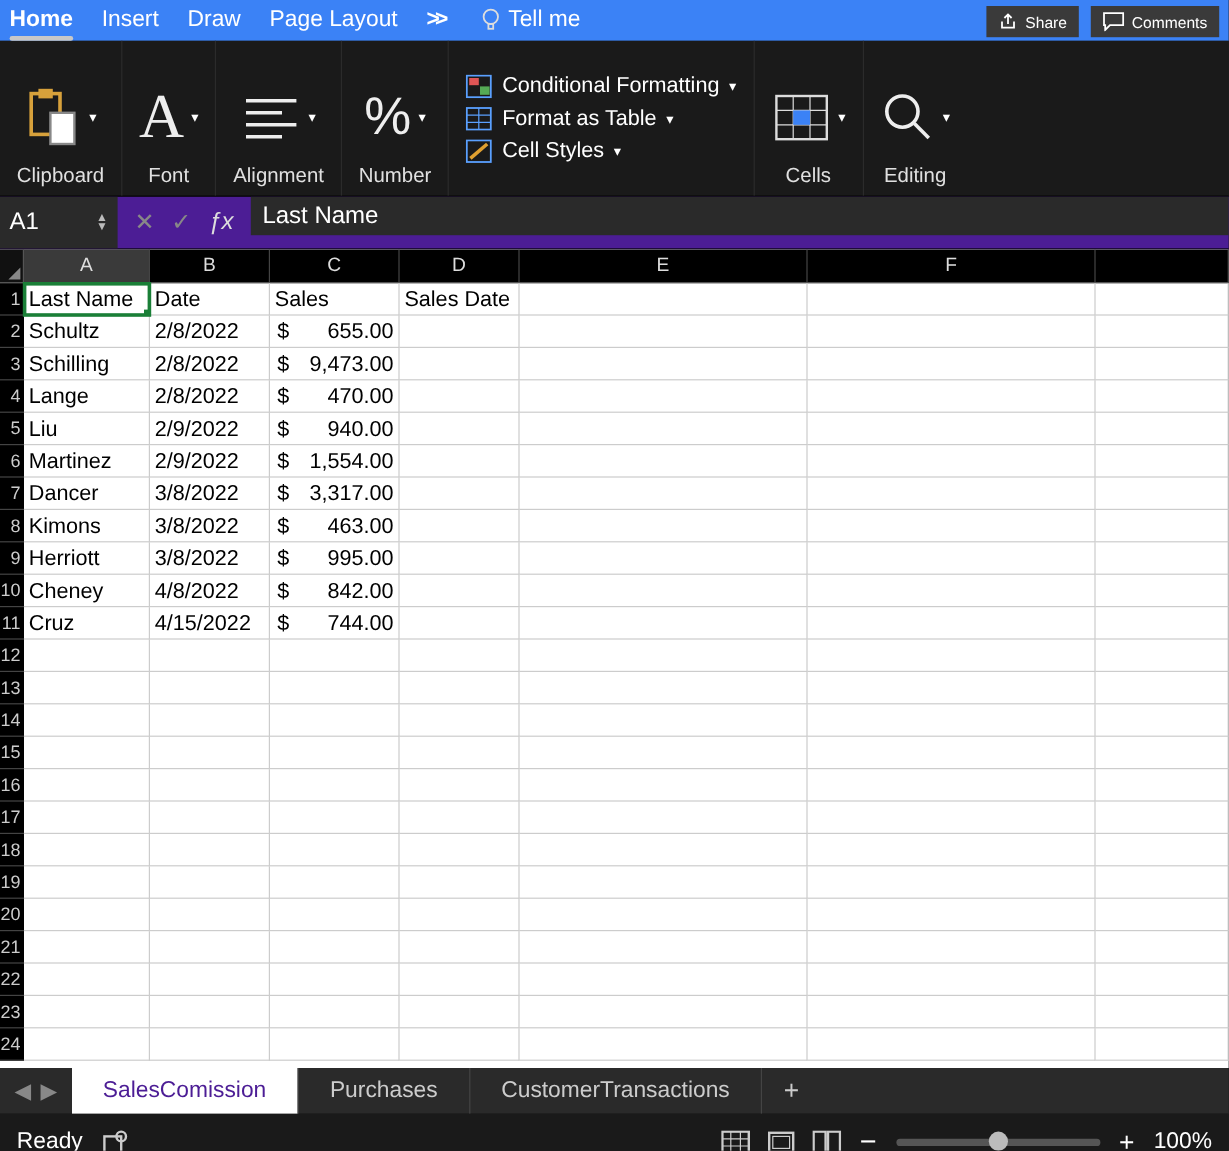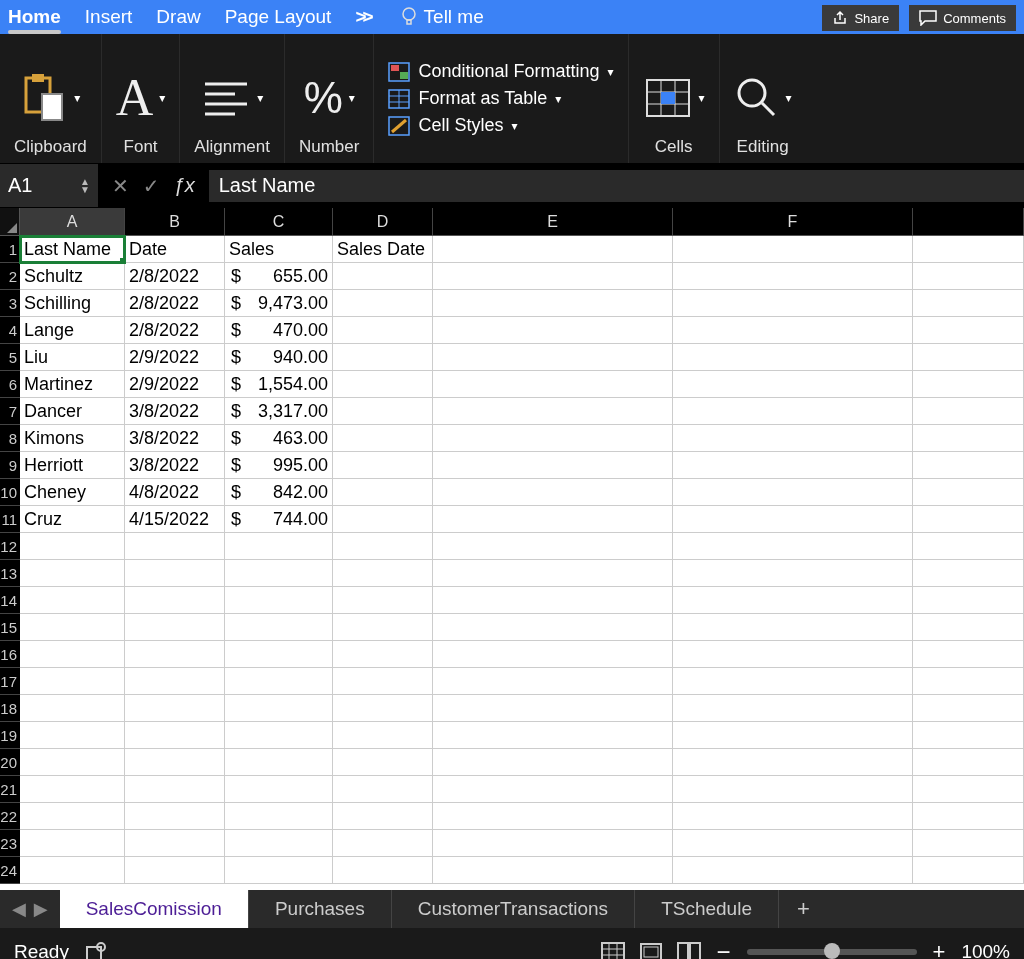--- a/index.html
+++ b/index.html
@@ -45,21 +45,21 @@
     display:flex; flex-direction:column; gap:6px; font-size:18px; color:#fff;
   }
   .stack-row{ display:flex; align-items:center; gap:8px; cursor:pointer;}
   .small-chev{ font-size:12px; }
 
   
   .svg-icon{ display:inline-flex; }
 
   
   .fx-bar{
-    height:44px; background:#000000; display:flex; align-items:center;
+    height:44px; background:#4c1d95; display:flex; 
     border-bottom:1px solid #000;
   }
   .name-box{
     width:98px; height:100%; background:#2a2a2a; display:flex; align-items:center; padding:0 8px;
     font-size:20px; justify-content:space-between;
   }
   .name-box .spin{ display:flex; flex-direction:column; font-size:10px; line-height:8px; color:#bbb;}
   .fx-controls{ display:flex; align-items:center; gap:14px; padding:0 14px; color:#888;}
   .fx-controls .fx{ font-style:italic; color:#ddd; font-size:20px;}
   .formula-input{
@@ -612,21 +612,20 @@
 </div>
 
 <div class="sheet-tabs">
   <div class="nav-arrows">
     <span>◀</span>
     <span>▶</span>
   </div>
   <div class="stab active">SalesComission</div>
   <div class="stab">Purchases</div>
   <div class="stab">CustomerTransactions</div>
-  <div class="stab">TSchedule</div>
   <div class="stab add">+</div>
 </div>
 
 <div class="status">
   <span>Ready</span>
   <span class="svg-icon">
     <svg width="22" height="22">
         <rect x="2" y="6" width="14" height="14" fill="none" stroke="#ccc" stroke-width="2"></rect>
         <circle cx="16" cy="6" r="4" fill="none" stroke="#ccc" stroke-width="2"></circle>
       </svg>

